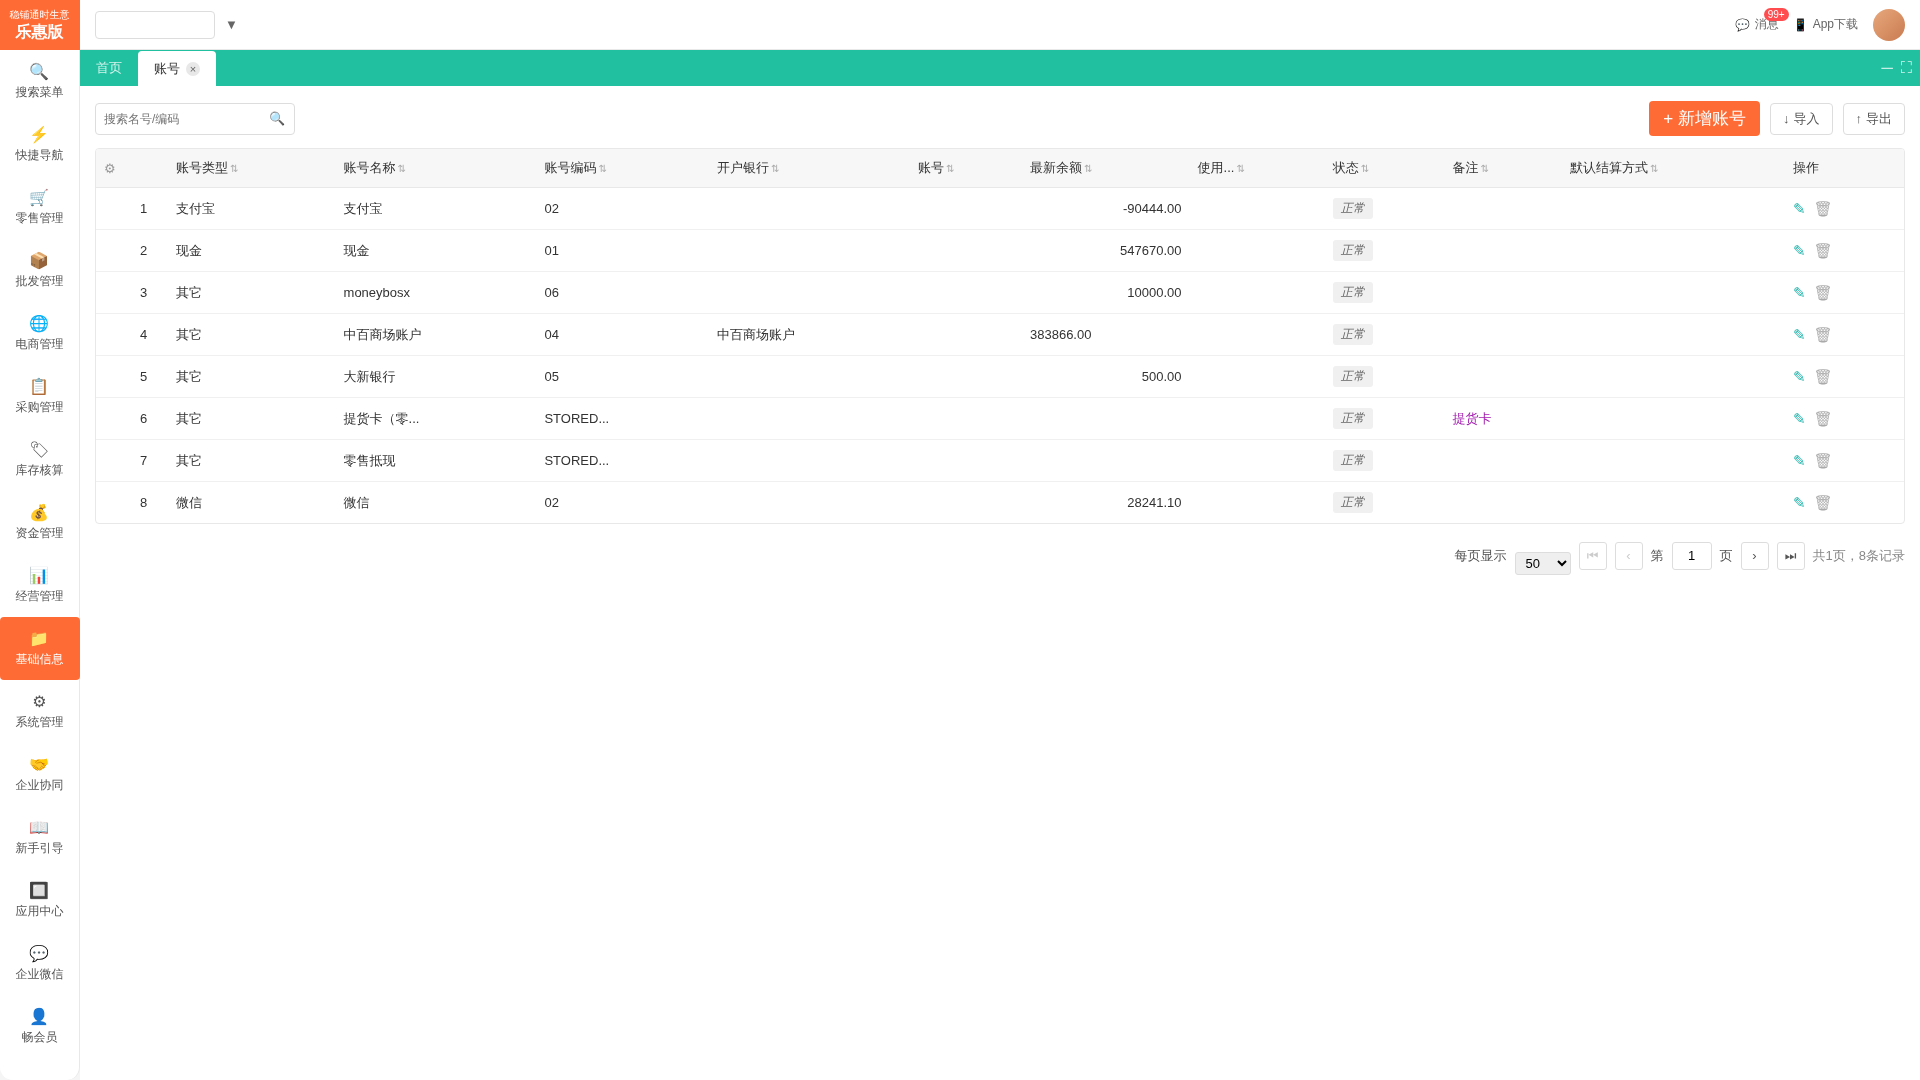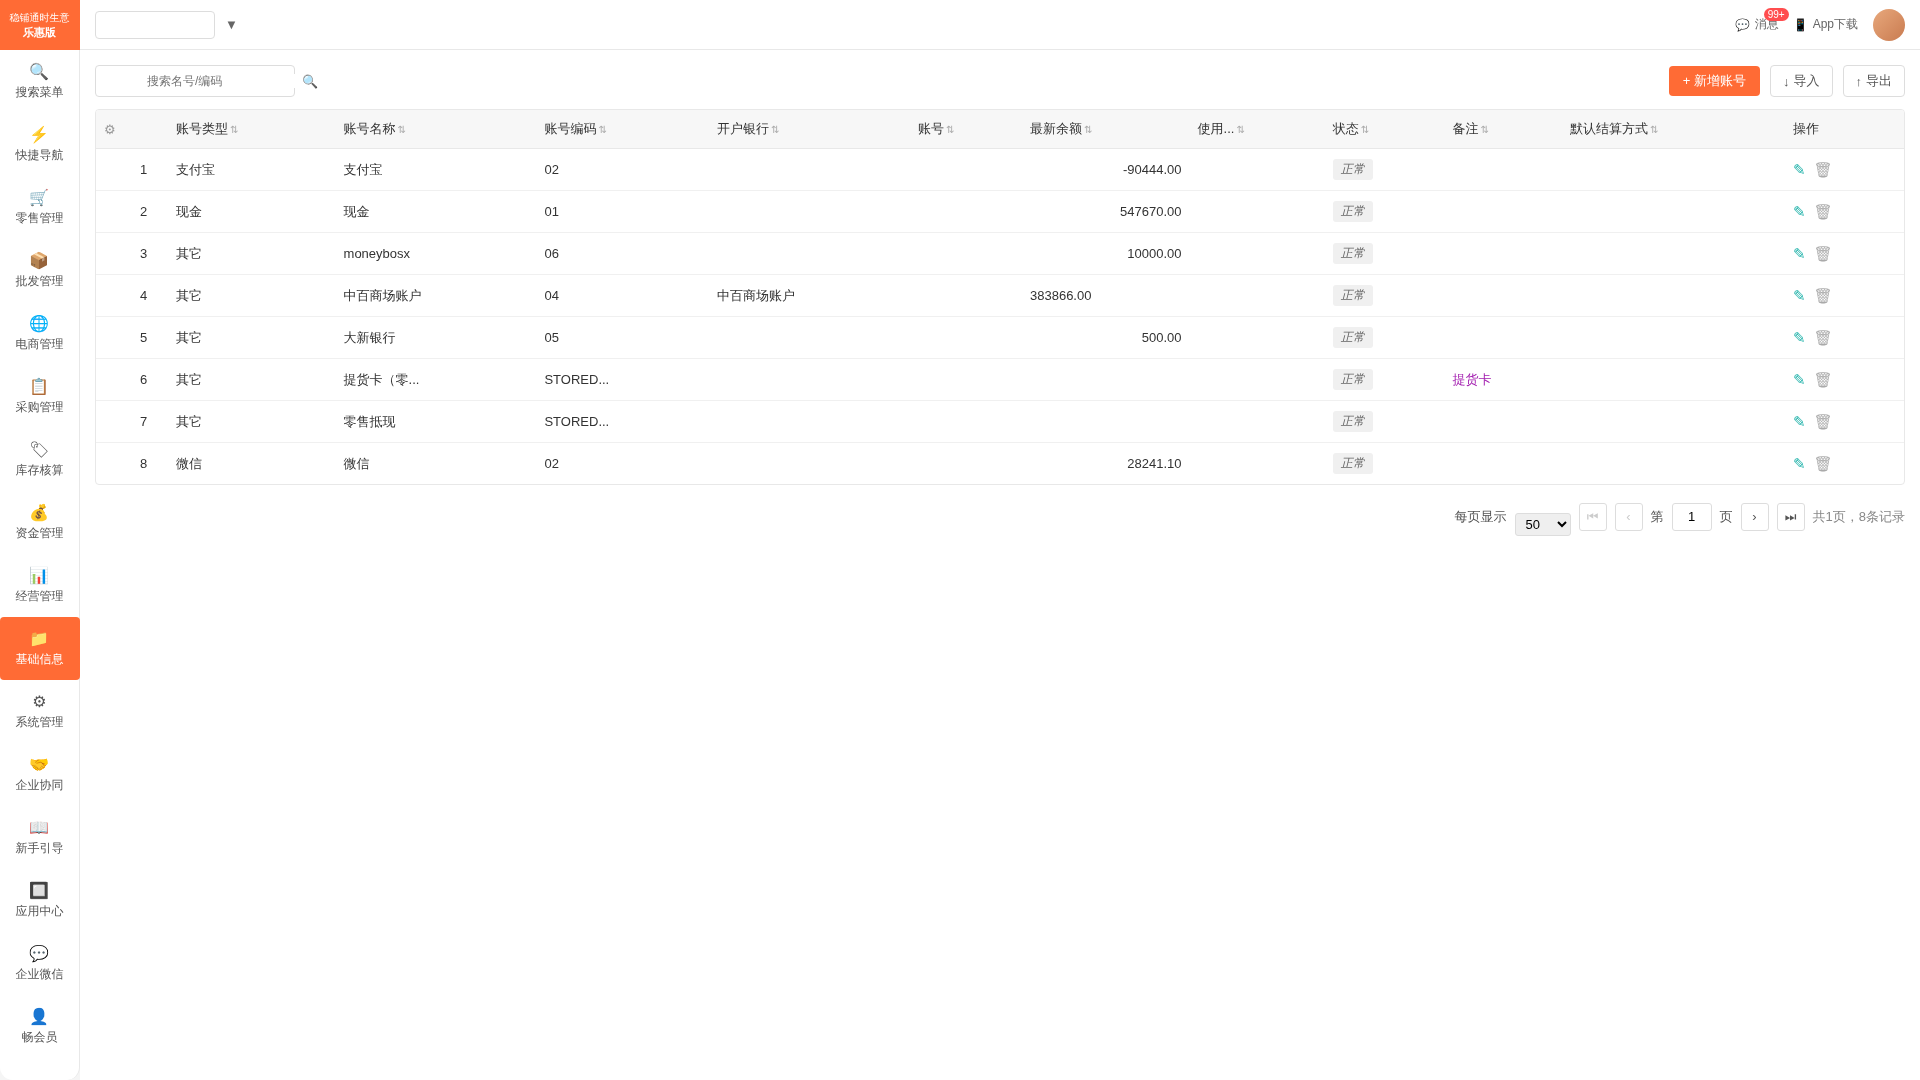--- a/index.html
+++ b/index.html
@@ -2,21 +2,21 @@
 <html><head>
   <meta charset="utf-8">
   <style>
     * { margin: 0; padding: 0; box-sizing: border-box; }
     body { font-family: 'Microsoft YaHei', Arial, sans-serif; font-size: 13px; background: #f5f5f5; display: flex; height: 1080px; overflow: hidden; }
 
     
     .sidebar { width: 80px; background: #fff; display: flex; flex-direction: column; align-items: center; border-right: 1px solid #e8e8e8; flex-shrink: 0; border-radius: 13px; }
     .sidebar-logo { width: 80px; height: 50px; background: #ff6b35; display: flex; align-items: center; justify-content: center; flex-direction: column; }
     .sidebar-logo-text { color: #fff; font-size: 10px; }
-    .sidebar-logo-brand { color: #fff; font-size: 11px; font-weight: bold; }
+    .sidebar-logo-brand { color: #fff; font-size: 16px; font-weight: bold; }
     .sidebar-item { width: 80px; padding: 12px 5px; text-align: center; cursor: pointer; color: #555; font-size: 12px; border-bottom: none; }
     .sidebar-item.active { background: #ff6b35; color: #fff; border-radius: 4px; }
     .sidebar-item-icon { font-size: 16px; margin-bottom: 3px; }
 
     
     .main { flex: 1; display: flex; flex-direction: column; overflow: hidden; }
 
     
     .topbar { height: 50px; background: #fff; display: flex; align-items: center; justify-content: space-between; padding: 0 15px; border-bottom: 1px solid #e8e8e8; flex-shrink: 0; }
     .topbar-left { display: flex; align-items: center; gap: 10px; }
@@ -36,24 +36,24 @@
     .tab.active .tab-close { background: #e8e8e8; color: #666; }
     .tabbar-actions { margin-left: auto; display: flex; align-items: center; gap: 8px; padding-right: 8px; }
     .tabbar-btn { color: #fff; cursor: pointer; opacity: 0.8; font-size: 16px; }
 
     
     .content { flex: 1; background: #fff; overflow: auto; padding: 15px; }
 
     
     .toolbar { display: flex; align-items: center; justify-content: space-between; margin-bottom: 12px; }
     .search-box { display: flex; align-items: center; border: 1px solid #ddd; border-radius: 4px; padding: 0 8px; height: 32px; width: 200px; }
-    .search-box input { border: none; outline: none; font-size: 12px; flex: 1; margin-left: 43px; }
+    .search-box input { border: none; outline: none; font-size: 12px; flex: 1; }
     .search-icon { color: #bbb; cursor: pointer; }
     .toolbar-right { display: flex; align-items: center; gap: 10px; }
-    .btn-add { background: #ff6b35; color: #fff; border: none; border-radius: 4px; padding: 6px 14px; cursor: pointer; font-size: 13px; display: flex; align-items: center; gap: 4px; }
+    .btn-add { background: #ff6b35; color: #fff; border: none; border-radius: 4px; padding: 6px 14px; cursor: pointer; font-size: 17px; display: flex; align-items: center; gap: 4px; }
     .btn-action { background: #fff; color: #555; border: 1px solid #ddd; border-radius: 4px; padding: 6px 12px; cursor: pointer; font-size: 13px; display: flex; align-items: center; gap: 4px; }
 
     
     .table-wrap { border: 1px solid #e8e8e8; border-radius: 4px; overflow: hidden; }
     table { width: 100%; border-collapse: collapse; }
     thead tr { background: #f7f7f7; }
     th { padding: 10px 8px; text-align: left; font-size: 13px; color: #333; font-weight: normal; border-bottom: 1px solid #e8e8e8; white-space: nowrap; }
     th .sort-icon { color: #aaa; font-size: 10px; margin-left: 2px; }
     td { padding: 10px 8px; border-bottom: 1px solid #f0f0f0; font-size: 13px; color: #333; }
     tr:last-child td { border-bottom: none; }
@@ -162,20 +162,33 @@
         <span class="badge">99+</span>
       </div>
       <div class="topbar-app">
         <span>📱</span>
         <span>App下载</span>
       </div>
       <div class="topbar-avatar" style="background: linear-gradient(135deg, #e8a87c, #c97b50);"></div>
     </div>
   </div>
 
+  <div class="tabbar">
+    <div class="tab">
+      <span>首页</span>
+    </div>
+    <div class="tab active">
+      <span>账号</span>
+      <span class="tab-close">×</span>
+    </div>
+    <div class="tabbar-actions">
+      <span class="tabbar-btn">─</span>
+      <span class="tabbar-btn">⛶</span>
+    </div>
+  </div>
 
   <div class="content">
 
     <div class="toolbar">
       <div class="search-box">
         <input type="text" style="border: none; outline: none; font-size: 12px; flex: 1 1 0%;" placeholder="搜索名号/编码">
         <span class="search-icon">🔍</span>
       </div>
       <div class="toolbar-right">
         <button class="btn-add">+ 新增账号</button>

